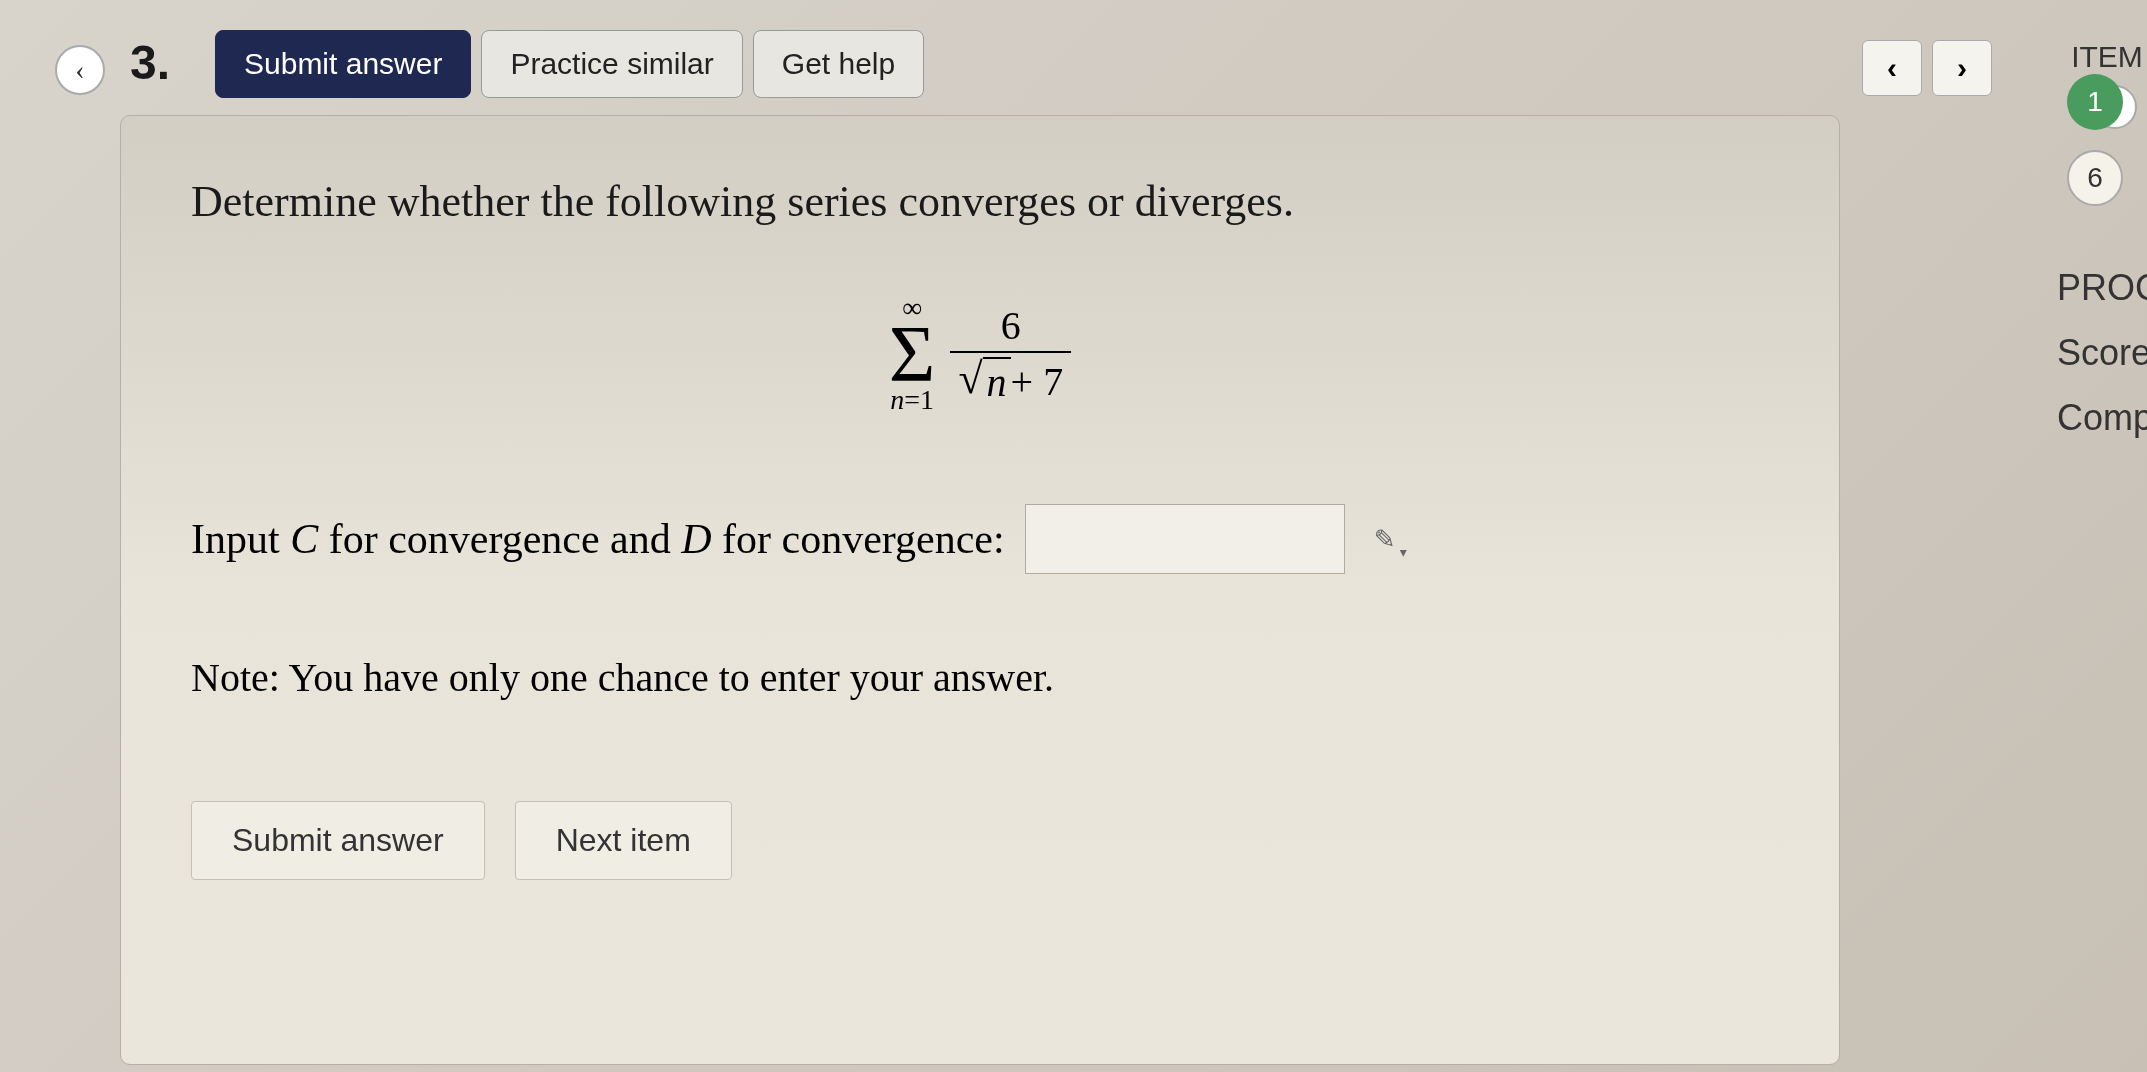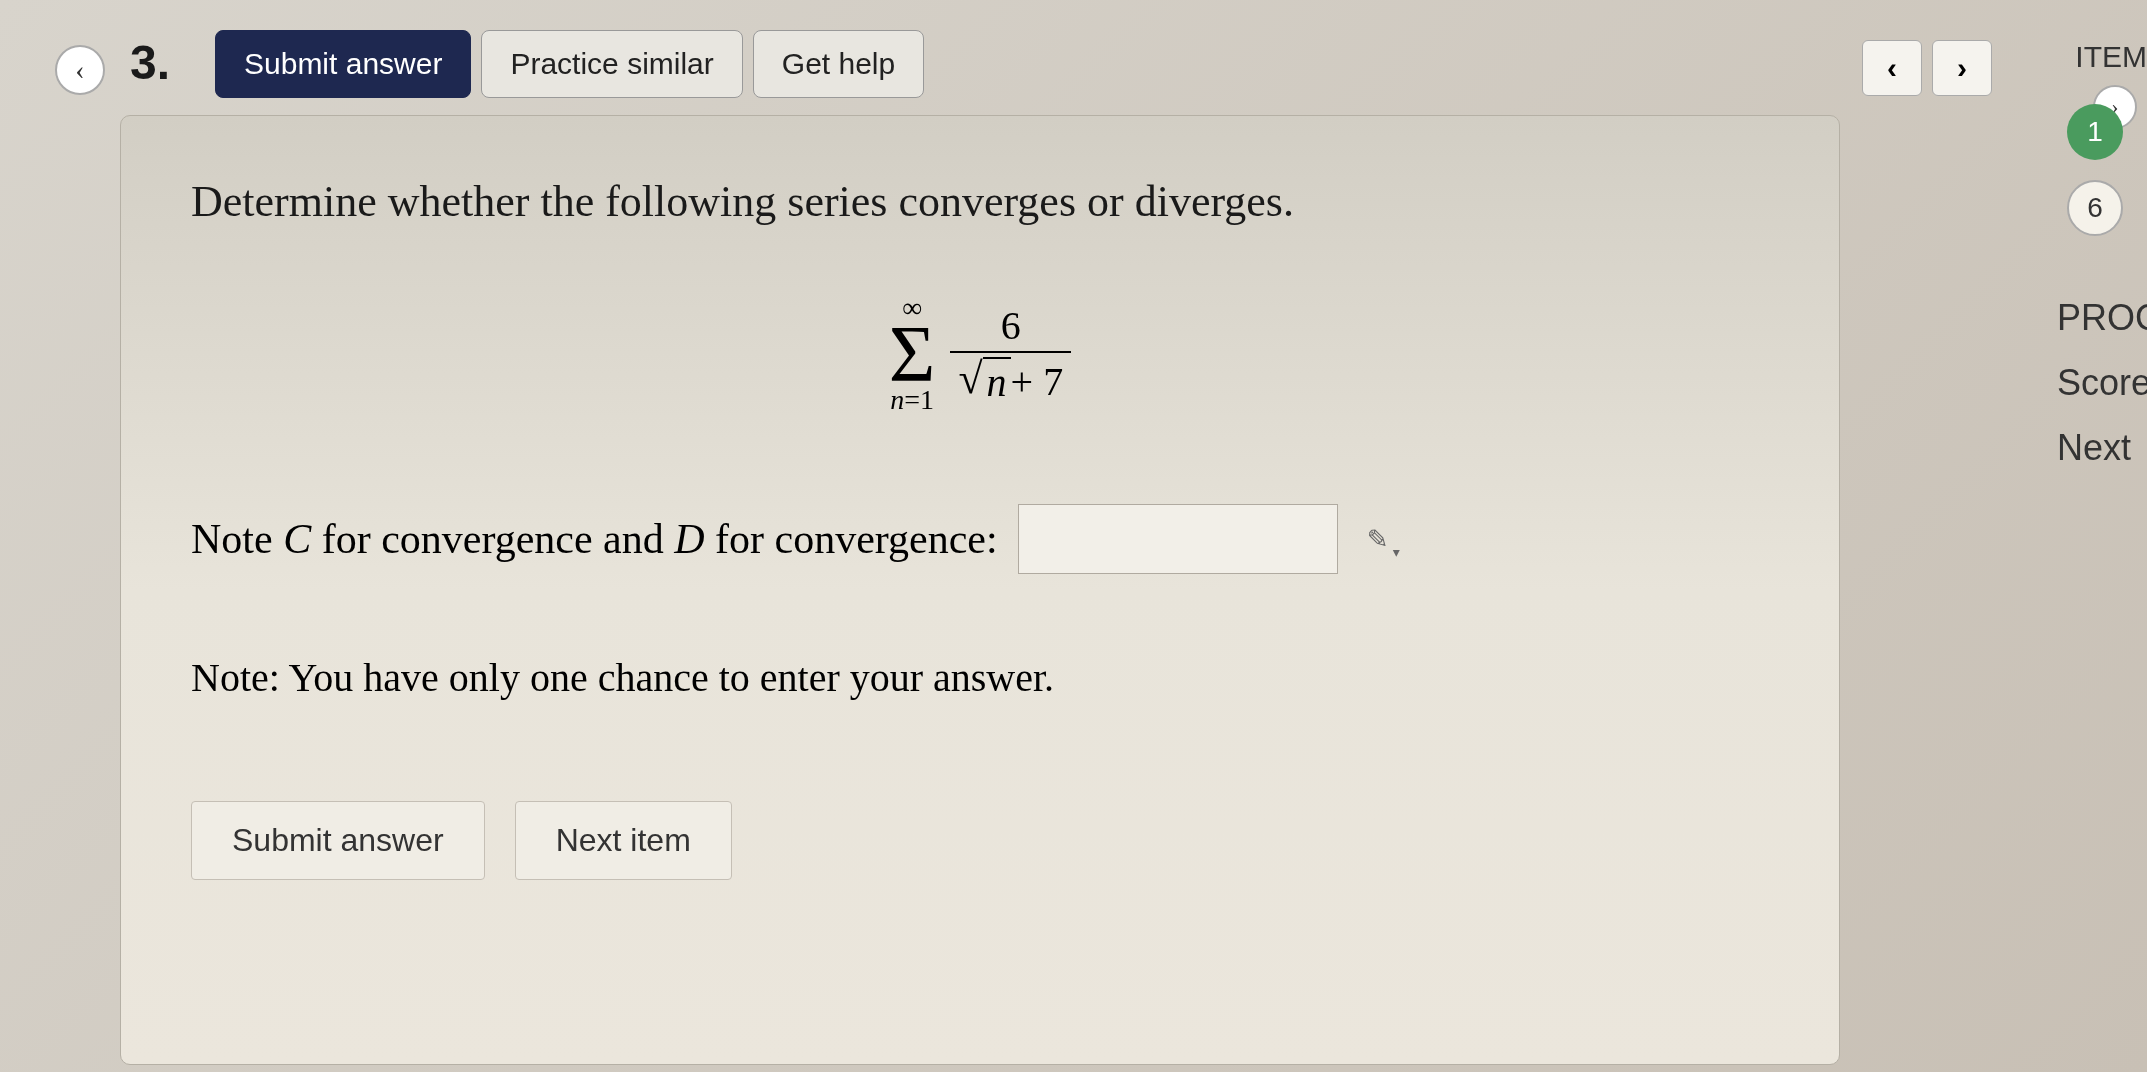--- a/index.html
+++ b/index.html
@@ -242,22 +242,21 @@
     .right-panel {
       position: absolute;
       right: 0;
       top: 40px;
       width: 110px;
       font-family: Arial, sans-serif;
       color: #333;
     }
     .right-label {
       font-size: 30px;
-      margin-bottom: 30px;
-      text-align: right;
+      text-align: center;
       padding-left: 30px;
     }
     .circle-badge {
       width: 56px;
       height: 56px;
       border-radius: 50%;
       display: flex;
       align-items: center;
       justify-content: center;
       font-size: 28px;
@@ -327,21 +326,21 @@
             <span class="sqrt-arg">n</span>
           </span>
           <span> + 7</span>
         </span>
       </span>
     </span>
   </div>
 
   <div class="input-row">
     <span class="input-label">
-      <span>Note </span><span class="mi">C</span><span> for convergence and </span><span class="mi">D</span><span> for convergence:</span>
+      <span>Input </span><span class="mi">C</span><span> for convergence and </span><span class="mi">D</span><span> for convergence:</span>
     </span>
     <input class="answer-input" type="text" value="" style="">
     <span class="input-icon">✎</span>
   </div>
 
   <div class="note-row">
     <span class="bold">Note:</span><span> You have only one chance to enter your answer.</span>
   </div>
 
   <div class="bottom-buttons">
@@ -350,15 +349,15 @@
   </div>
 </div>
 
 <div class="right-panel">
   <div class="right-label">ITEM</div>
   <div class="circle-badge badge-green">1</div>
   <div class="circle-badge badge-white">6</div>
   <div class="right-text">
     <div>PROG</div>
     <div>Score</div>
-    <div>Next</div>
+    <div>Comp</div>
   </div>
 </div>
 
 </body></html>

